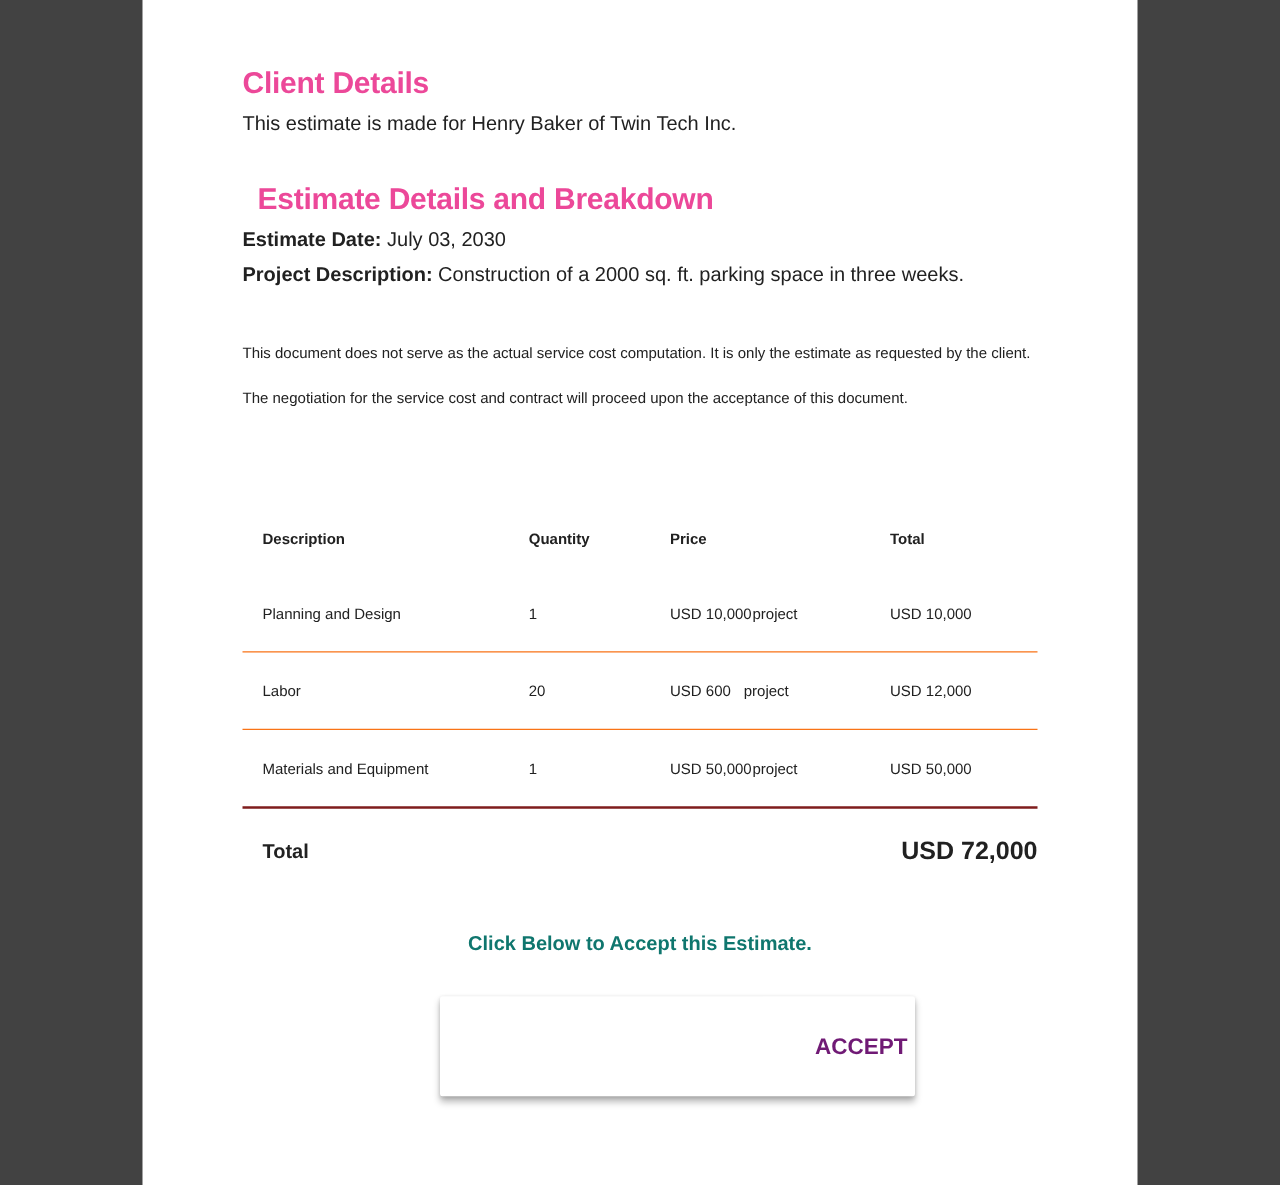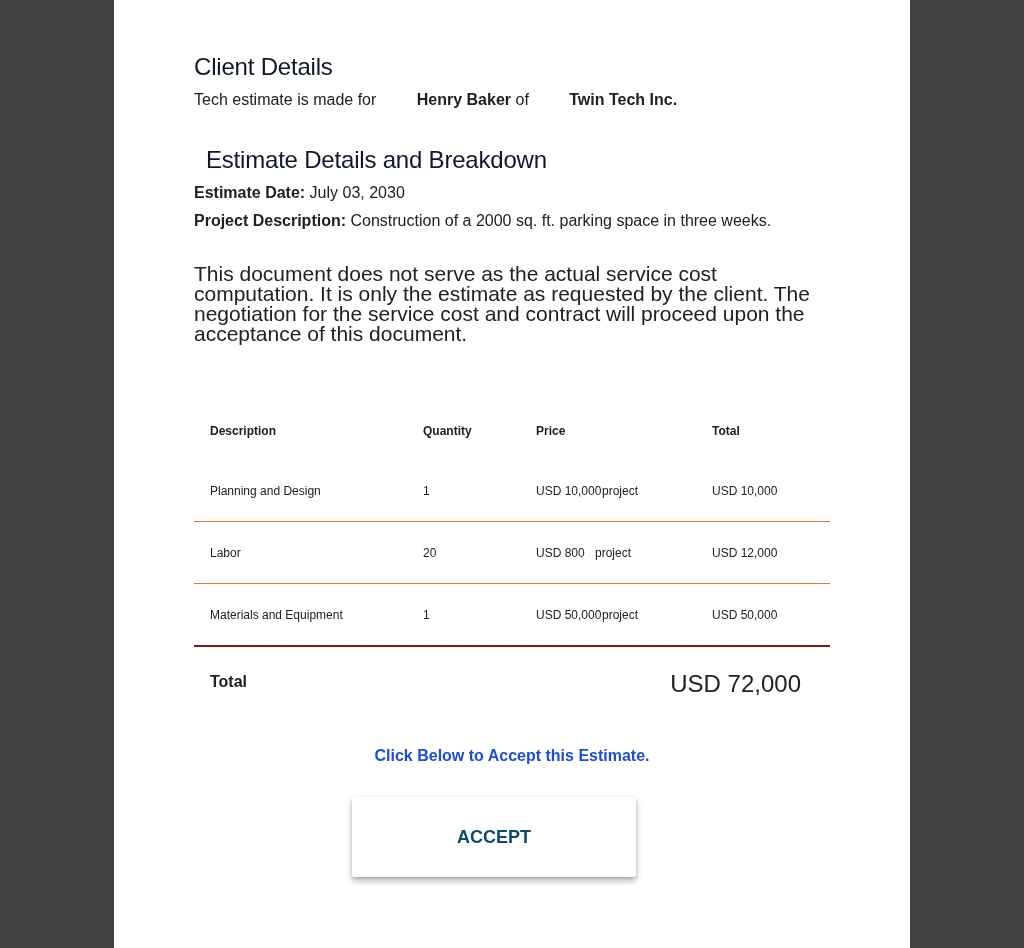--- a/index.html
+++ b/index.html
@@ -9,71 +9,72 @@
     font-family: "Liberation Sans", "DejaVu Sans", sans-serif;
     color: #212121;
   }
   .page {
     position: absolute; left: 114px; top: 0;
     width: 796px; height: 948px;
     background: #ffffff;
   }
   .content { position: absolute; left: 80px; top: 0; width: 636px; }
   h2 {
-    margin: 0; font-size: 24px; font-weight: normal; color: #0f172a;
+    margin: 0; font-size: 24px; font-weight: bold; color: #ec4899;
     letter-spacing: -0.2px;
   }
   .h-client { position: absolute; top: 53px; left: 0; }
   .client-line { position: absolute; top: 91px; left: 0; font-size: 16px; color: #212121; white-space: nowrap; }
-  .client-line b { font-weight: bold; margin-left: 36px; }
+  .client-line b { font-weight: normal; }
   .h-estimate { position: absolute; top: 146px; left: 12px; white-space: nowrap; }
   .kv { position: absolute; left: 0; font-size: 16px; white-space: nowrap; }
   .kv b { font-weight: bold; }
   .kv1 { top: 184px; }
   .kv2 { top: 212px; }
   .para {
     position: absolute; top: 264px; left: 0; width: 636px;
-    font-size: 21px; line-height: 20px; color: #212121;
+    font-size: 12px; line-height: 36px; color: #212121;
   }
   .table { position: absolute; left: 0; top: 400px; width: 636px; }
   .row { position: relative; height: 61px; border-bottom: 1px solid #f97316; font-size: 12px; }
   .row.header { height: 60px; border-bottom: none; font-weight: bold; }
   .row.header .c { top: 24px; }
   .row .c { position: absolute; top: 80px; text-align: center; }
   .row.item .c { top: 24px; }
   .row.last { border-bottom: 2px solid #7f1d1d; }
   .c-desc { left: 16px; }
   .c-qty { left: 229px; }
   .c-price { left: 326px; margin-left: 16px; }
   .c-unit { position: absolute; }
   .c-total { left: 518px; }
   .total-row { position: absolute; left: 0; top: 664px; width: 636px; height: 40px; }
   .total-label { position: absolute; left: 16px; top: 9px; font-size: 16px; font-weight: bold; }
-  .total-value { position: absolute; right: 29px; top: 6px; font-size: 24px; font-weight: normal; }
+  .total-value { position: absolute; right: 0; top: 6px; font-size: 20px; font-weight: bold; }
   .cta-text {
     position: absolute; top: 747px; left: 0; width: 636px; text-align: center;
-    font-size: 16px; font-weight: bold; color: #1d4ed8;
+    font-size: 16px; font-weight: bold; color: #0f766e;
   }
   .accept-btn {
-    position: absolute; left: 158px; top: 797px; width: 284px; height: 80px;
+    position: absolute; left: 158px; top: 797px; width: 380px; height: 80px;
     background: #ffffff; border: none; border-radius: 2px;
     box-shadow: 0 4px 6px rgba(0,0,0,0.28), 0 1px 3px rgba(0,0,0,0.12);
     font-family: "Liberation Sans", "DejaVu Sans", sans-serif;
-    font-size: 18px; font-weight: bold; color: #0c4a6e;
+    font-size: 18px; font-weight: bold; color: #701a75;
     cursor: pointer;
+    text-align: right;
   }
 </style>
 </head>
 <body>
 
 <div class="page">
   <div class="content">
 
     <h2 class="h-client">Client Details</h2>
-    <div class="client-line"><span>Tech estimate is made for </span><b>Henry Baker</b><span> of </span><b>Twin Tech Inc.</b></div>
+    <div class="client-line"><span>This estimate is made for </span><b>Henry Baker</b><span> of </span><b>Twin Tech Inc.</b></div>
 
     <h2 class="h-estimate">Estimate Details and Breakdown</h2>
     <div class="kv kv1"><b>Estimate Date:</b><span> July 03, 2030</span></div>
     <div class="kv kv2"><b>Project Description:</b><span> Construction of a 2000 sq. ft. parking space in three weeks.</span></div>
 
     <div class="para">This document does not serve as the actual service cost computation. It is only the estimate as requested by the client. The negotiation for the service cost and contract will proceed upon the acceptance of this document.</div>
 
     <div class="table">
       <div class="row header">
         <span class="c c-desc">Description</span>
@@ -84,21 +85,21 @@
       <div class="row item">
         <span class="c c-desc">Planning and Design</span>
         <span class="c c-qty">1</span>
         <span class="c c-price">USD 10,000</span>
         <span class="c c-unit" style="left:408px">project</span>
         <span class="c c-total">USD 10,000</span>
       </div>
       <div class="row item">
         <span class="c c-desc">Labor</span>
         <span class="c c-qty">20</span>
-        <span class="c c-price">USD 800</span>
+        <span class="c c-price">USD 600</span>
         <span class="c c-unit" style="left:401px">project</span>
         <span class="c c-total">USD 12,000</span>
       </div>
       <div class="row item last">
         <span class="c c-desc">Materials and Equipment</span>
         <span class="c c-qty">1</span>
         <span class="c c-price">USD 50,000</span>
         <span class="c c-unit" style="left:408px">project</span>
         <span class="c c-total">USD 50,000</span>
       </div>

